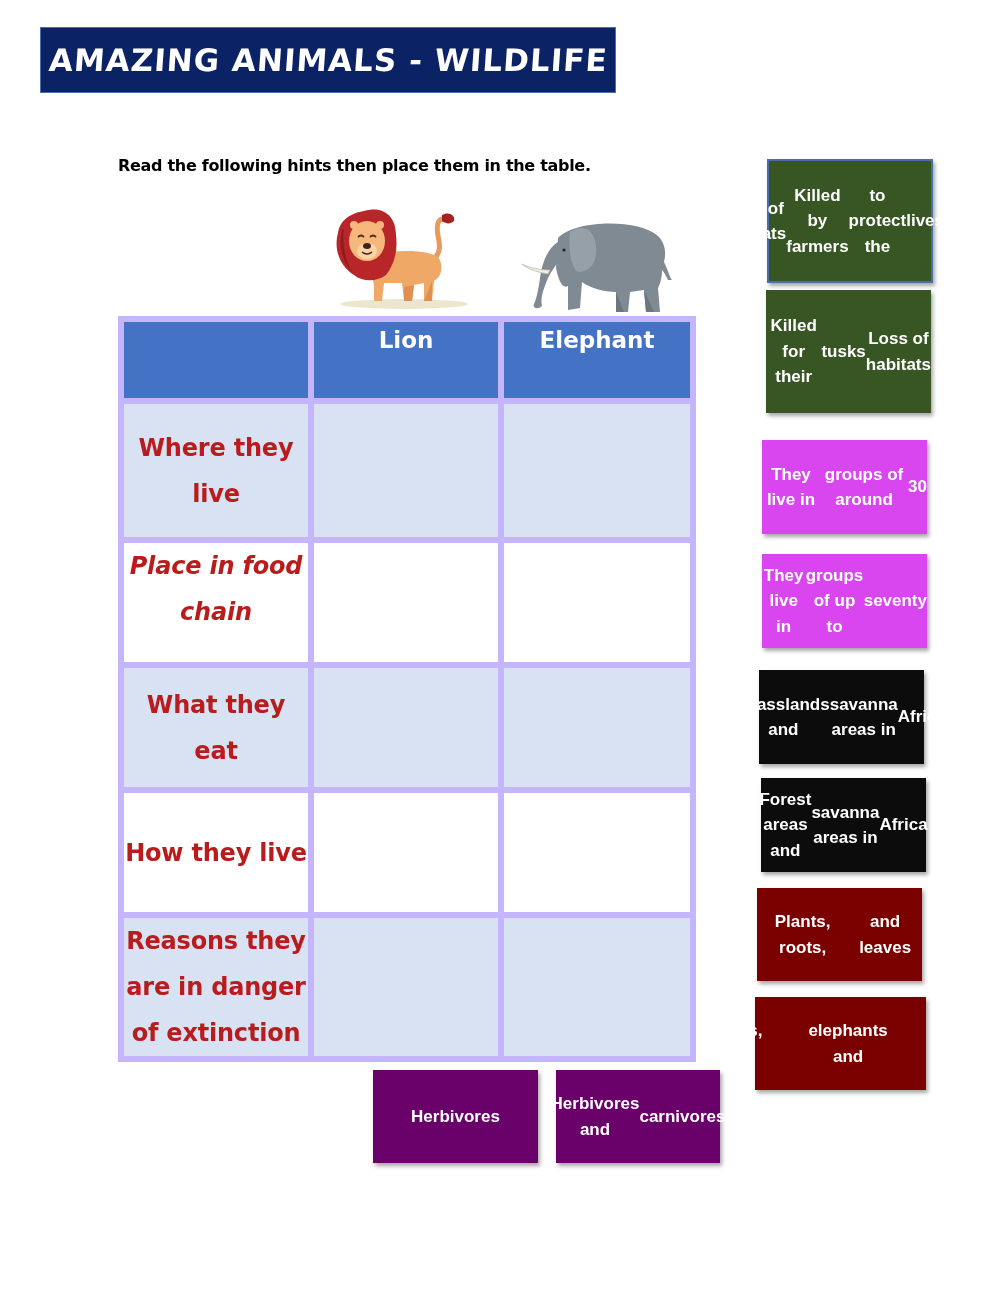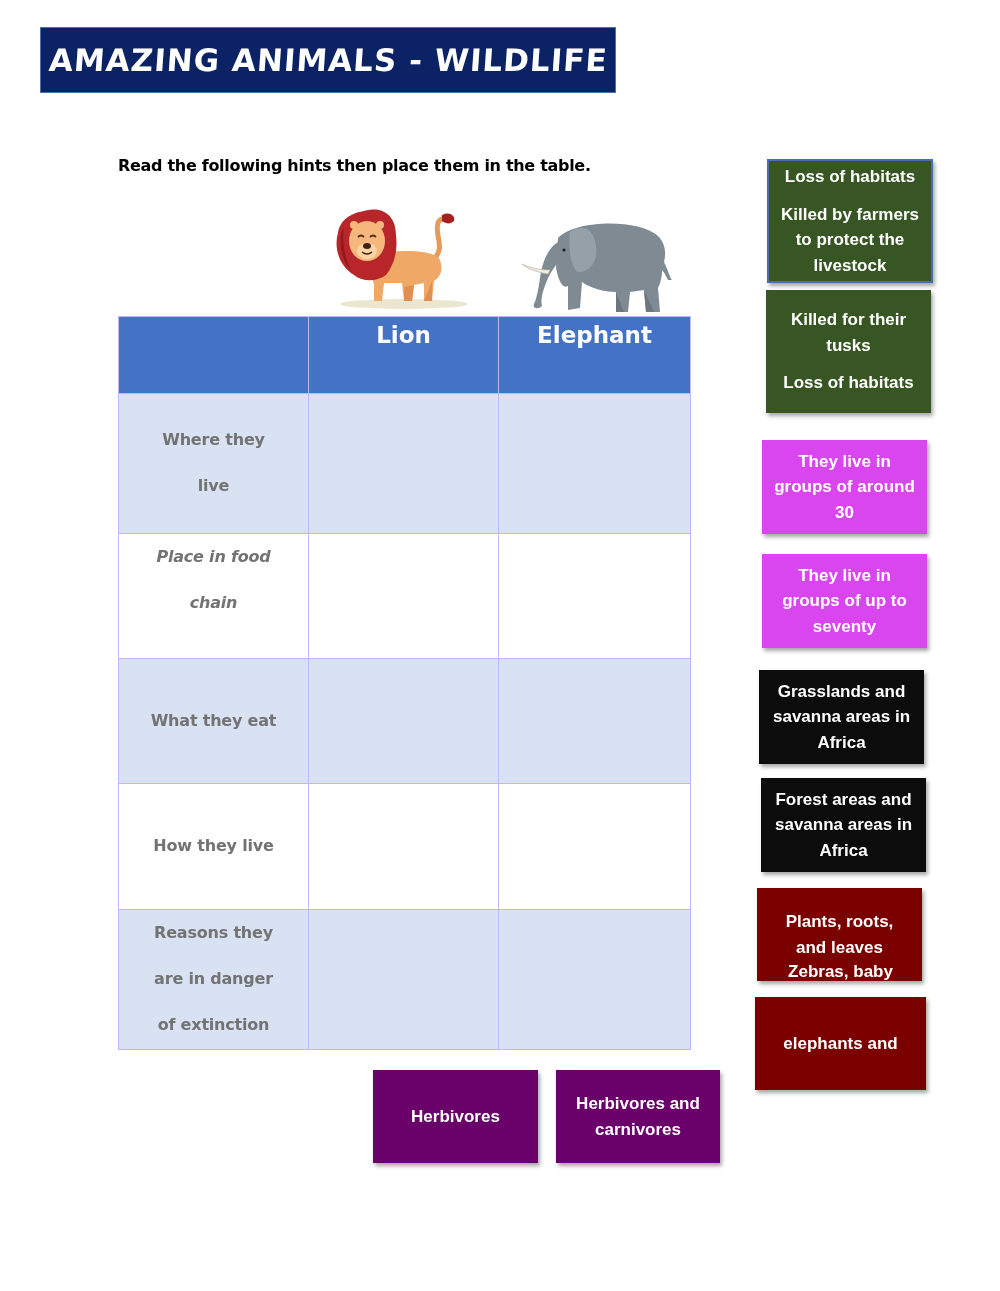--- a/index.html
+++ b/index.html
@@ -25,47 +25,47 @@
   }
   .animal { position:absolute; }
   .lion { left:334px; top:207px; width:140px; height:104px; }
   .elephant { left:518px; top:218px; width:156px; height:96px; }
 
   table.grid {
     position:absolute; left:118px; top:316px; width:572px; height:734px;
     border-collapse:collapse; table-layout:fixed;
   }
   table.grid td, table.grid th {
-    border:1px solid #c4b5fd; padding:0; vertical-align:middle; text-align:center;
+    border:6px solid #c4b5fd; padding:0; vertical-align:middle; text-align:center;
   }
   table.grid col.c0 { width:190px; }
   table.grid col.c1 { width:190px; }
   table.grid col.c2 { width:192px; }
   tr.head th {
     background:#4472c4; height:71px; color:#fff; vertical-align:top;
     font-family:"DejaVu Sans", sans-serif; font-size:23px; font-weight:bold;
     padding-top:5px;
   }
   tr.shade td { background:#d9e2f3; }
   tr.plain td { background:#ffffff; }
   td.row-label {
-    font-family:"DejaVu Sans", sans-serif; font-weight:bold; font-size:16px;
-    color:#737373; line-height:46px; letter-spacing:-0.2px;
+    font-family:"DejaVu Sans", sans-serif; font-weight:bold; font-size:24px;
+    color:#b91c1c; line-height:46px; letter-spacing:-0.2px;
   }
   .r1 { height:139px; }
   .r2 { height:125px;font-style:italic; }
   .r3 { height:125px; }
   .r4 { height:125px; }
   .r5 { height:140px;margin-top:12px; }
   td.row-label.top { vertical-align:top; }
   td.r1lbl { padding-top:26px; }
 
   .card {
     position:absolute; box-sizing:border-box;
-    display:flex; flex-direction:column; align-items:center; justify-content:center;
+    display:flex; flex-direction:row; align-items:center; justify-content:center;
     color:#ffffff; text-align:center; font-family:"Liberation Sans", sans-serif;
     font-weight:bold; font-size:17px; line-height:25.5px;
     box-shadow:2px 3px 4px rgba(0,0,0,0.35); cursor:grab;
   }
   .card .gap { height:12px; }
   .green { background:#375623; }
   .navy { background:#d946ef; }
   .black { background:#0c0c0c; }
   .red { background:#7b0000; }
   .purple { background:#6a006a; }

